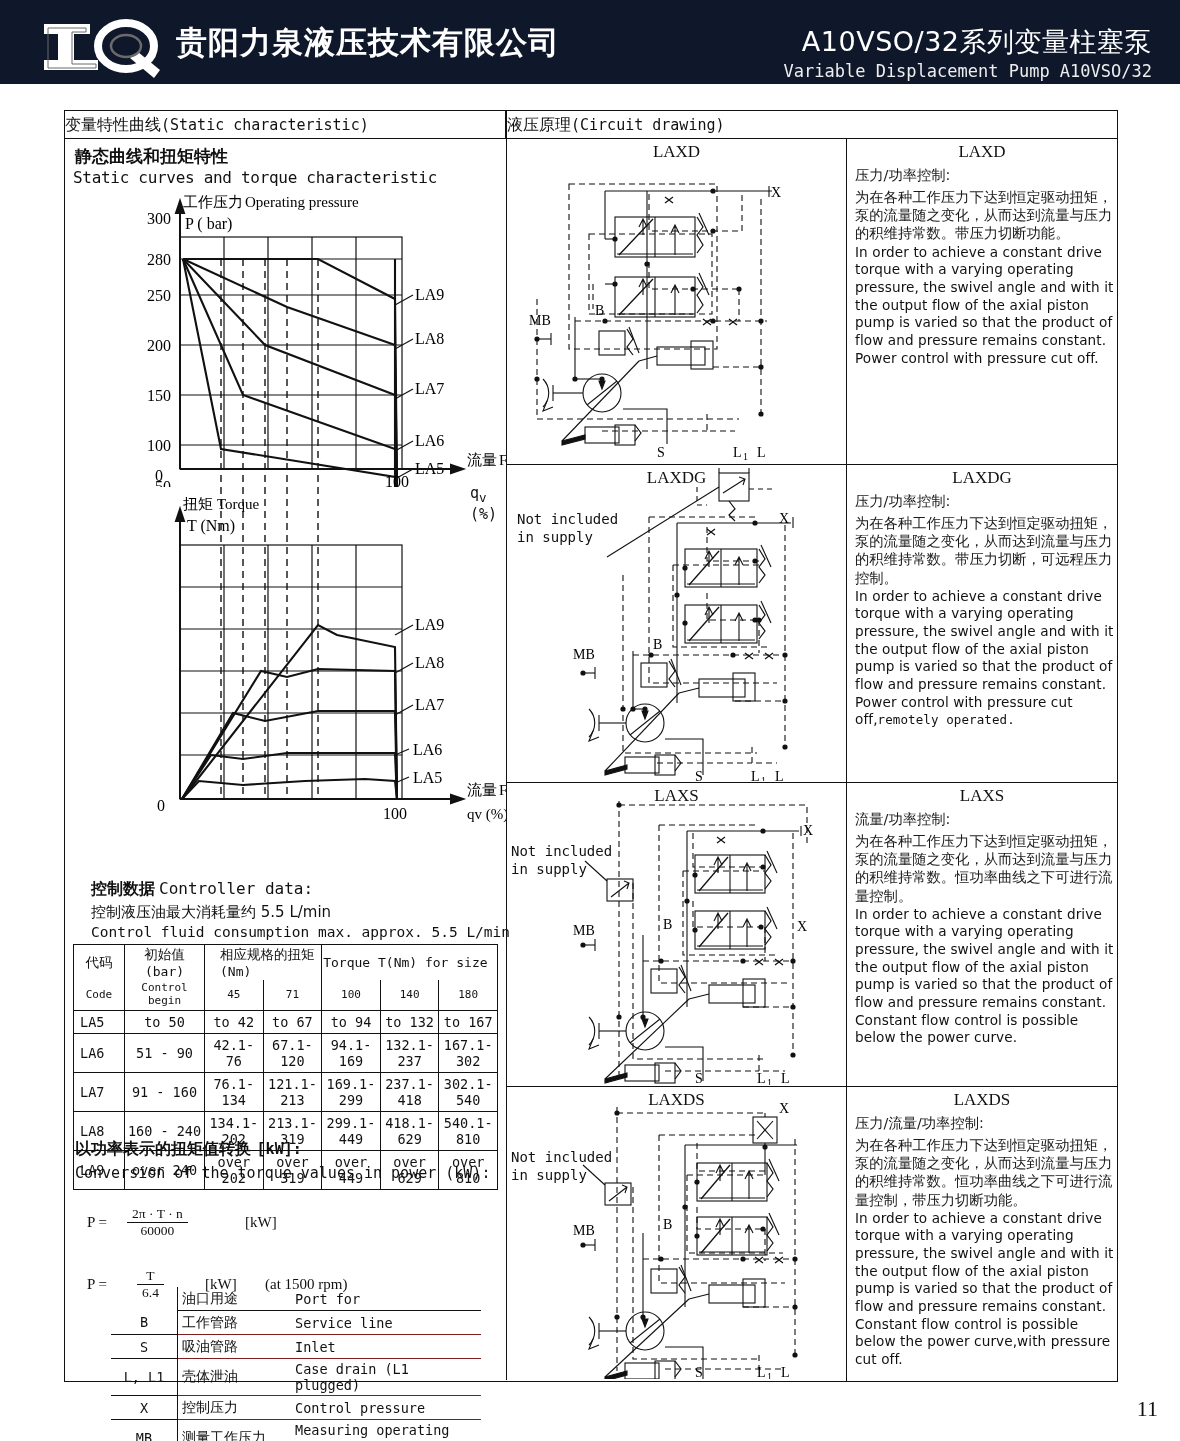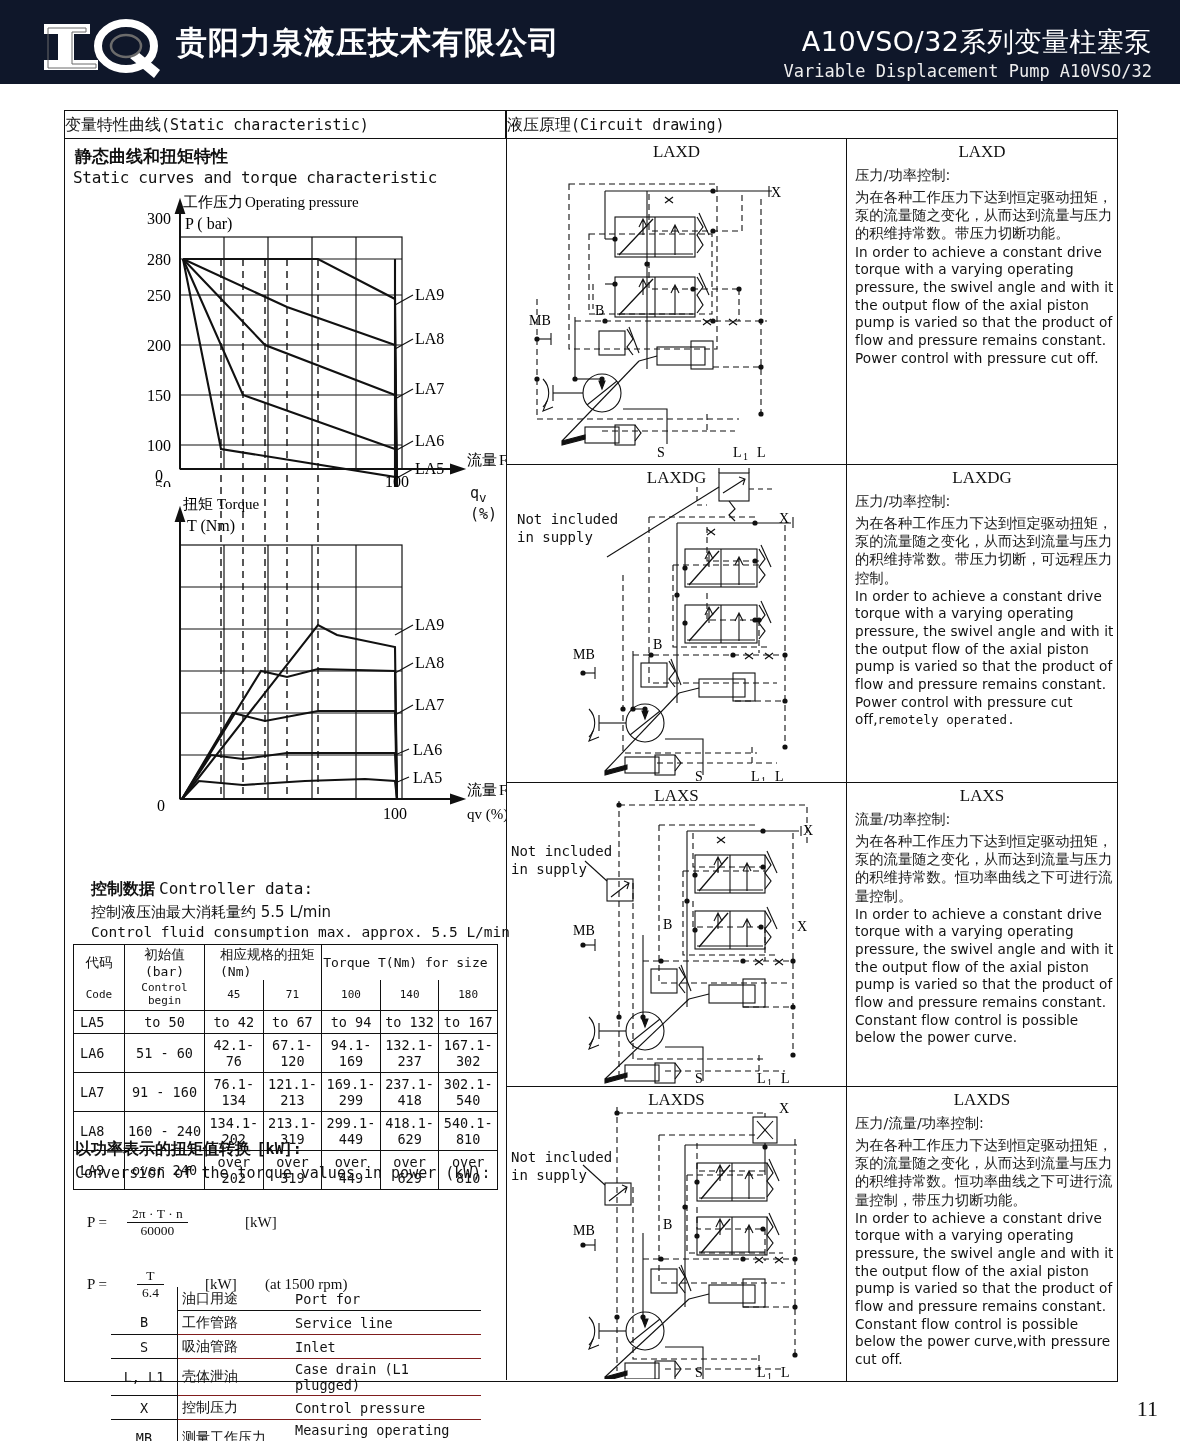--- a/index.html
+++ b/index.html
@@ -313,21 +313,21 @@
         <td class="code-cell">LA5</td>
         <td>to 50</td>
         <td>to 42</td>
         <td>to 67</td>
         <td>to 94</td>
         <td>to 132</td>
         <td>to 167</td>
       </tr>
       <tr>
         <td class="code-cell">LA6</td>
-        <td>51 - 60</td>
+        <td>51 - 90</td>
         <td>42.1-76</td>
         <td>67.1-120</td>
         <td>94.1-169</td>
         <td>132.1-237</td>
         <td>167.1-302</td>
       </tr>
       <tr>
         <td class="code-cell">LA7</td>
         <td>91 - 160</td>
         <td>76.1-134</td>

